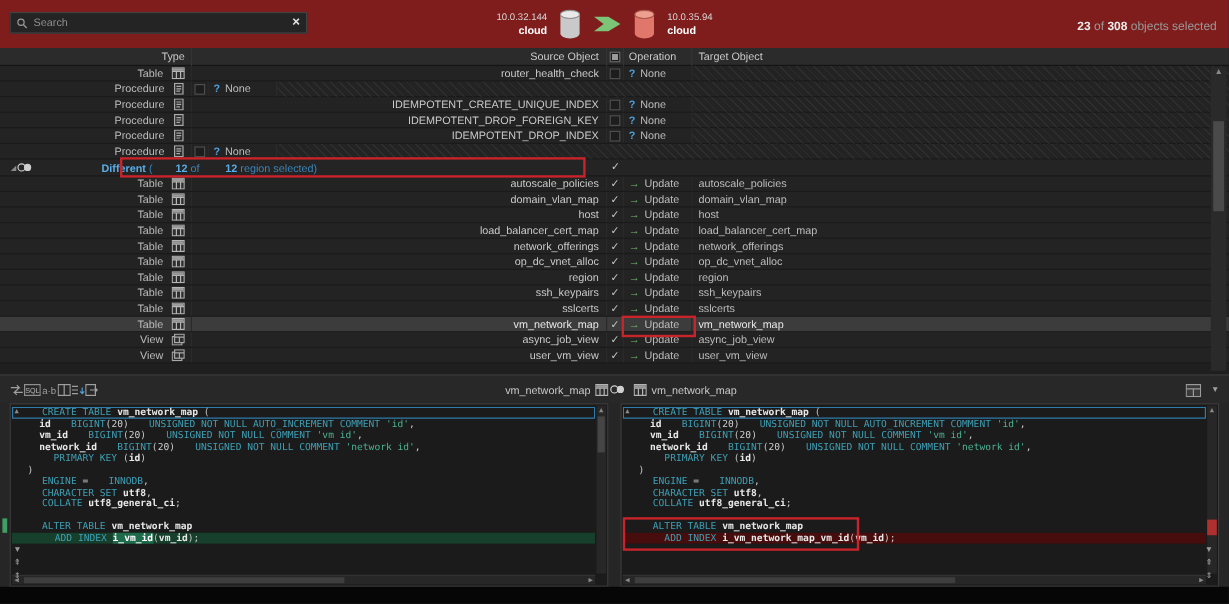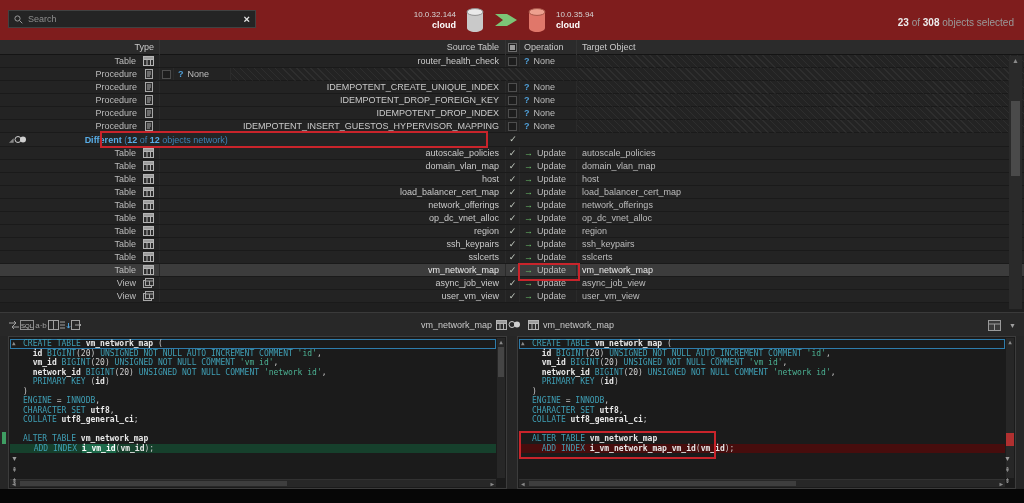--- a/index.html
+++ b/index.html
@@ -50,21 +50,21 @@
             align-items:center; justify-content:center; }
   .hdrchk::after { content:""; width:5px; height:5px; background:#9a9a9a; }
   .op-q { color:#4f9fd8; font-weight:bold; font-size:9px; }
   .op-a { color:#6abf69; font-weight:bold; font-size:9px; }
   .group-row { height:14px; background:#242424; display:flex; align-items:center; position:relative;
                border-bottom:1px solid #1a1a1a; }
   .tri { color:#8a8a8a; font-size:6px; margin-left:9px; }
   .glabel { margin-left:58px; color:#4aa0dc; font-size:9px; }
   .glabel b { color:#58aee8;text-align:right; }
   .gl2 { color:#3c84b8; }
-  .gl2 b { color:#58aee8; }
+  .gl2 b { color:#58aee8;padding-left:19px; }
   .gcheck { position:absolute; left:506px; width:14px; text-align:center; color:#c4ccc2; font-size:9px; }
   .gridscroll { position:absolute; top:16px; right:2px; bottom:3px; width:13px; background:#2a2a2a; }
   .gridscroll .up { position:absolute; top:1px; left:0; right:0; text-align:center; color:#8a8a8a; font-size:7px; }
   .gridscroll .thumb { position:absolute; top:45px; left:2px; right:2px; height:75px; background:#4a4a4a; }
 
   
   .bottombar { position:absolute; top:312px; left:0; right:0; height:24px; background:#282828;
                border-top:1px solid #3a3a3a; font-size:9px; color:#c8c8c8; }
   #bottom-toolbar { position:absolute; left:8px; top:0; height:24px; display:flex; align-items:center; }
   .tbi { color:#9f9f9f; font-size:9px; display:flex; align-items:center; }
@@ -79,21 +79,21 @@
   .panel { position:absolute; top:336px; height:153px; background:#1b1b1b; border:1px solid #3c3c3c;
            font-family:"DejaVu Sans Mono", monospace; font-size:8px; color:#c8c8c8; }
   .panel.left { left:8px; width:499px; }
   .panel.right { left:517px; width:499px; }
   .code { position:absolute; top:2px; left:1px; right:10px; bottom:10px; overflow:hidden;
           white-space:pre; padding-left:13px; }
   .line { height:9.5px; line-height:9.5px; }
   .line.cur { margin-left:-13px; padding-left:13px; box-shadow:inset 0 0 0 1px #2e7cab; }
   .line.hl-green { margin-left:-13px; padding-left:14px; background:#16402c; }
   .line.hl-red { margin-left:-13px; padding-left:13px; background:#470d0d; }
-  .tk-k { color:#3f9fb5; }
+  .tk-k { color:#3f9fb5;margin-left:12px; }
   .tk-i { color:#e8e8e8; font-weight:bold; }
   .tk-s { color:#4cb193; }
   .tk-n { color:#cfcfcf; }
   .tk-p { color:#c8c8c8; }
   .tk-hi { color:#ffffff; font-weight:bold; background:#1e6b4b; }
   .gut-tri { position:absolute; left:3px; top:2px; color:#8a8a8a; font-size:6px; }
   .vscroll { position:absolute; top:1px; right:1px; bottom:10px; width:8px; background:#272727; }
   .vscroll .up { position:absolute; top:0; left:0; right:0; text-align:center; color:#8a8a8a; font-size:6px; }
   .vscroll .vthumb { position:absolute; top:9px; left:1px; right:1px; height:30px; background:#454545; }
   .redmark { position:absolute; top:95px; left:0; right:0; height:13px; background:#b03030; }
@@ -167,21 +167,21 @@
       <b>23</b>
       <span>of</span>
       <b>308</b>
       <span>objects selected</span>
     </div>
   </div>
 
   <div class="grid">
     <div class="gheader">
       <div class="gh c-type">Type</div>
-      <div class="gh c-src">Source Table</div>
+      <div class="gh c-src">Source Object</div>
       <div class="gh c-chk">
           <span class="hdrchk"></span>
         </div>
       <div class="gh c-op">Operation</div>
       <div class="gh c-tgt">Target Object</div>
     </div>
 
     <div id="rows-top">
         <div class="row">
           <div class="cell c-type">
@@ -298,41 +298,40 @@
             <span>Procedure</span>
             <span class="ic">
               <svg width="10" height="10" viewBox="0 0 10 10">
                 <rect x="1.5" y="0.5" width="7" height="9" fill="#2e2e2e" stroke="#a8a8a8"></rect>
                 <line x1="3" y1="3" x2="7" y2="3" stroke="#a8a8a8"></line>
                 <line x1="3" y1="5" x2="7" y2="5" stroke="#a8a8a8"></line>
                 <line x1="3" y1="7" x2="6" y2="7" stroke="#a8a8a8"></line>
               </svg>
             </span>
           </div>
-          <div class="cell c-src">IDEMPOTENT_INSERT_GUESTOS_HYPERVISOR_MAPPING</div>
           <div class="cell c-chk">
             <span class="chkbox"></span>
           </div>
           <div class="cell c-op">
             <span class="op-q">?</span>
             <span>None</span>
           </div>
           <div class="cell c-tgt hatch" style="height: 13px;"></div>
         </div>
       </div>
 
     <div class="group-row">
       <span class="tri">◢</span>
       <span class="ic" id="group-pair-icon">
           <svg width="13" height="9" viewBox="0 0 13 9">
             <circle cx="4" cy="4.5" r="3" fill="none" stroke="#cfcfcf"></circle>
             <circle cx="9" cy="4.5" r="3" fill="#cfcfcf"></circle>
           </svg>
         </span>
-      <span class="glabel"><b>Different</b>&nbsp;<span class="gl2"><span>(</span><b>12</b> <span>of</span> <b>12</b> <span>objects network)</span></span></span>
+      <span class="glabel"><b>Different</b>&nbsp;<span class="gl2"><span>(</span><b>12</b> <span>of</span> <b>12</b> <span>region selected)</span></span></span>
       <span class="gcheck chkmark">✓</span>
     </div>
 
     <div id="rows-diff">
         <div class="row">
           <div class="cell c-type">
             <span>Table</span>
             <span class="ic">
               <svg width="11" height="10" viewBox="0 0 11 10">
                 <rect x="0.5" y="0.5" width="10" height="9" fill="#2e2e2e" stroke="#b5b5b5"></rect>

